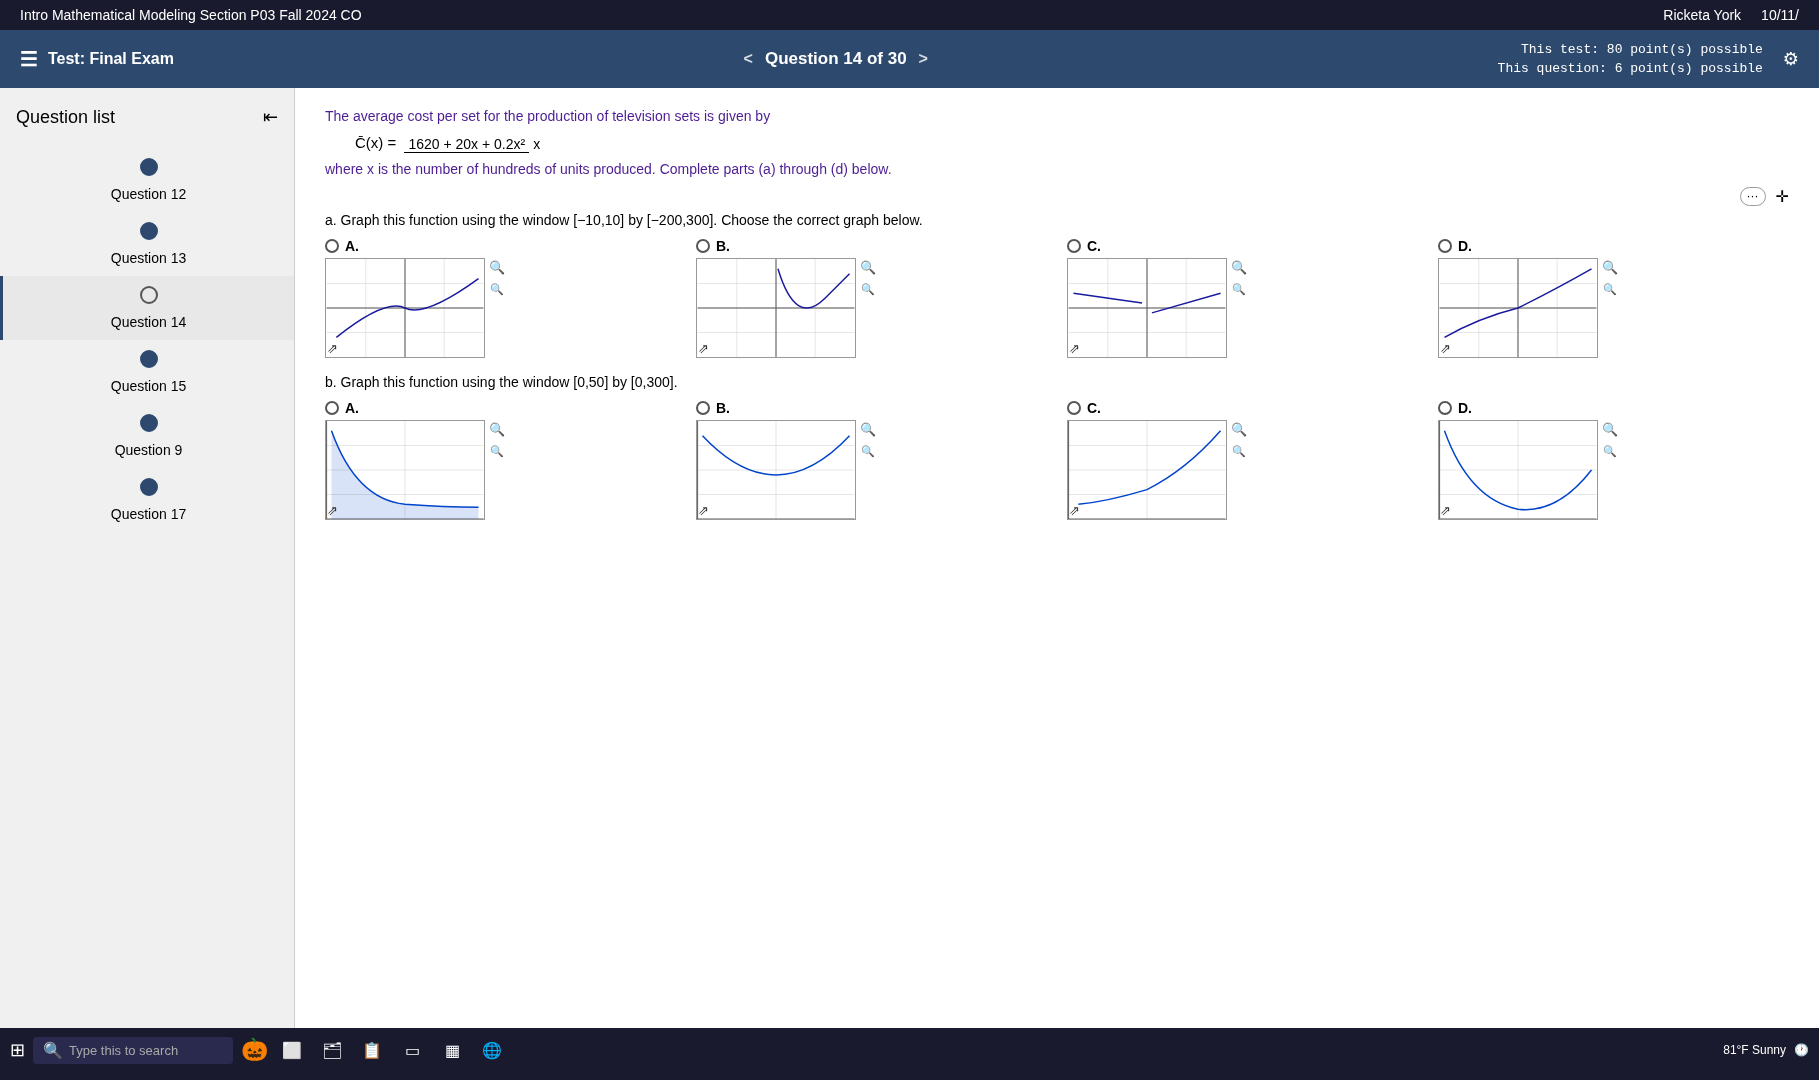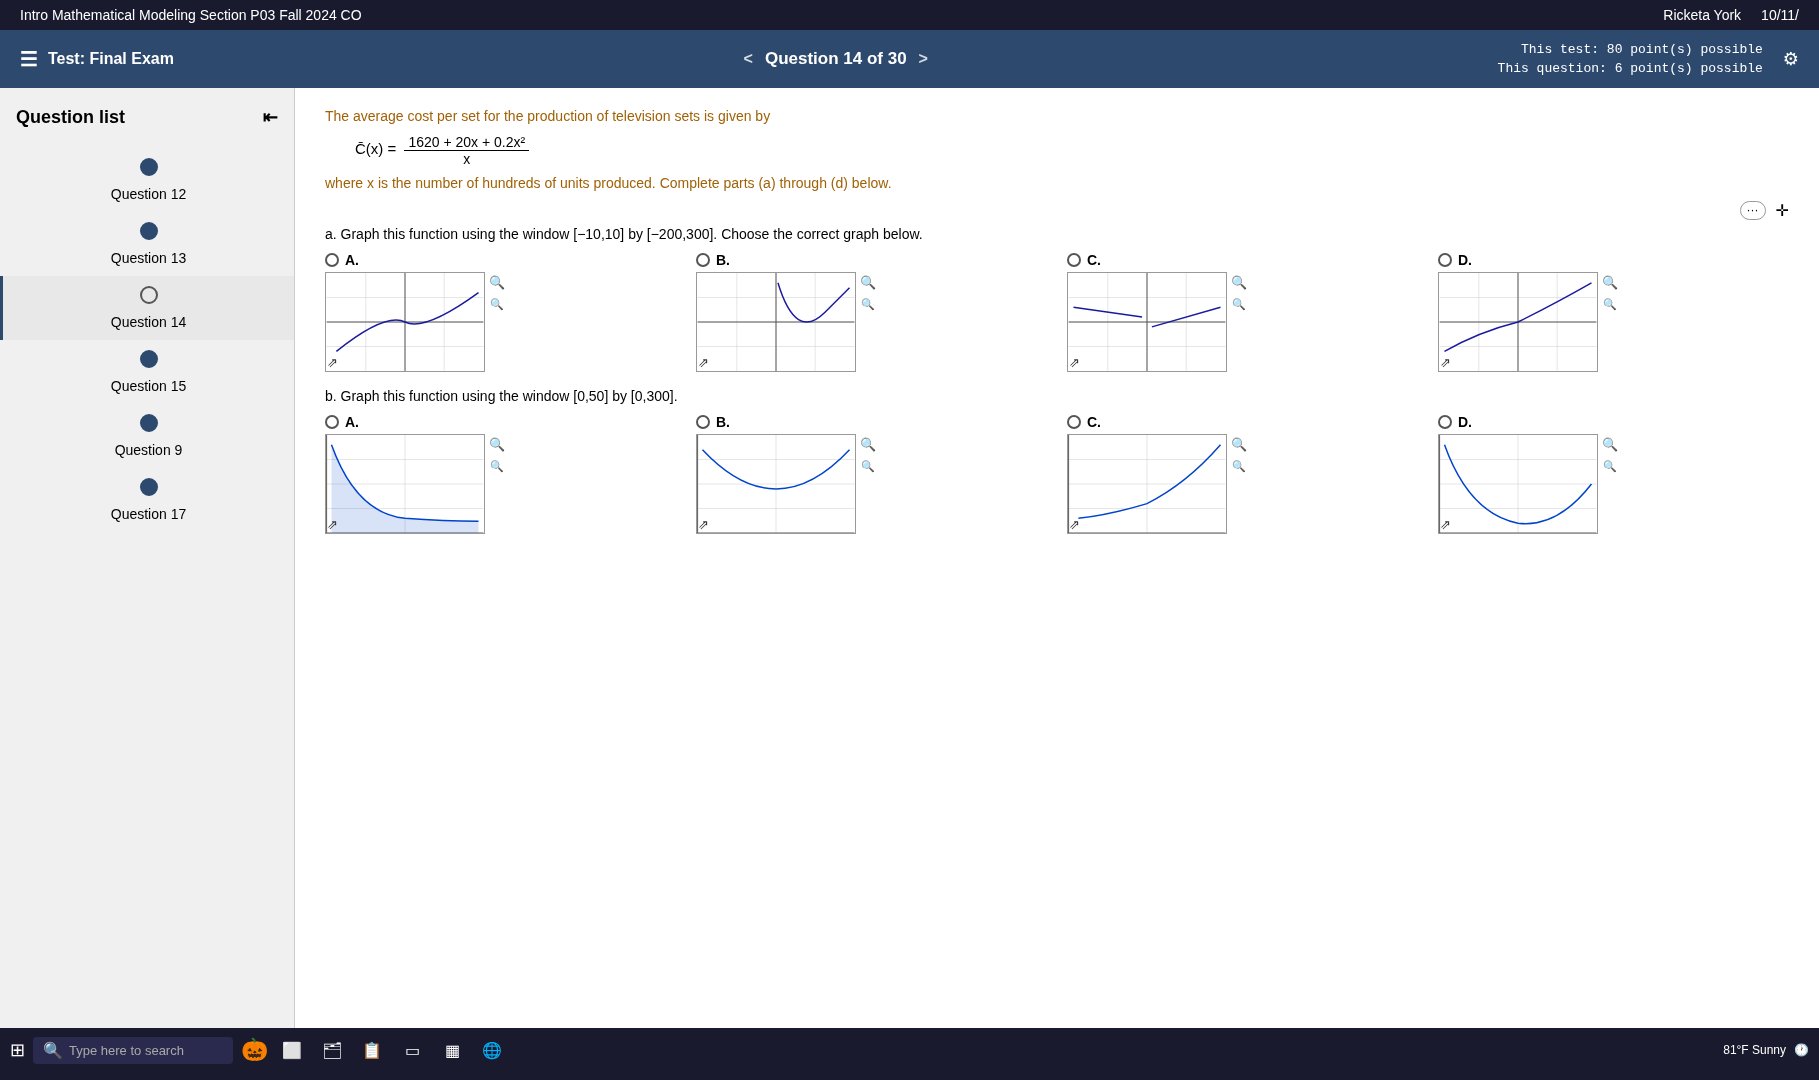--- a/index.html
+++ b/index.html
@@ -45,21 +45,21 @@
       border-right: 1px solid #ccc;
       padding: 10px 0;
       flex-shrink: 0;
     }
     .sidebar-header {
       display: flex;
       align-items: center;
       justify-content: space-between;
       padding: 8px 16px 12px;
       font-size: 18px;
-      font-weight: bold;
+      font-weight: normal;
     }
     .sidebar-item {
       display: flex;
       align-items: center;
       gap: 10px;
       padding: 10px 20px;
       font-size: 14px;
       cursor: pointer;
       border-left: 3px solid transparent;
       flex-direction: column;
@@ -78,21 +78,21 @@
     .circle-icon.answered { background: #2d4a6e; border-color: #2d4a6e; }
 
     
     .content-area {
       flex: 1;
       background: white;
       padding: 20px 30px;
       overflow-y: auto;
     }
 
-    .question-text { font-size: 14px; color: #a16207; margin-bottom: 10px; }
+    .question-text { font-size: 14px; color: #4c1d95; margin-bottom: 10px; }
     .formula { font-size: 15px; margin: 8px 0 8px 30px; }
     .sub-question { font-size: 14px; margin: 4px 0 10px; }
 
     
     .options-row {
       display: flex;
       gap: 20px;
       align-items: flex-start;
       margin: 8px 0 16px;
     }
@@ -282,21 +282,21 @@
     </div>
 
   </div>
 
   <div class="content-area">
 
     <p class="question-text">The average cost per set for the production of television sets is given by</p>
 
     <div class="formula">
     <span style="margin-right:4px;">C̄(x) = </span>
-    <span style="display:inline-flex;flex-direction:column;align-items:center;vertical-align:middle;font-size:14px;">
+    <span style="display:inline-flex;flex-direction:row;align-items:center;vertical-align:middle;font-size:14px;">
       <span style="border-bottom:1px solid #000;padding:0 4px;white-space:nowrap;">1620 + 20x + 0.2x²</span>
       <span style="padding:0 4px;">x</span>
     </span>
   </div>
 
     <p class="question-text">where x is the number of hundreds of units produced. Complete parts (a) through (d) below.</p>
 
     <div style="display:flex;justify-content:flex-end;gap:10px;margin-bottom:6px;">
       <span class="dots-btn">···</span>
       <span class="move-icon">✛</span>
@@ -534,21 +534,21 @@
 
     </div>
 
   </div>
 </div>
 
 <div class="taskbar">
   <span style="font-size:18px;">⊞</span>
   <div class="taskbar-search">
     <span>🔍</span>
-    <span style="font-size:13px;color:#aaa;">Type here to search</span>
+    <span style="font-size:13px;color:#aaa;">Type this to search</span>
   </div>
   <span style="font-size:22px;">🎃</span>
   <div class="taskbar-icon">⬜</div>
   <div class="taskbar-icon">🗂</div>
   <div class="taskbar-icon">📋</div>
   <div class="taskbar-icon">▭</div>
   <div class="taskbar-icon">▦</div>
   <div class="taskbar-icon">🌐</div>
   <div class="taskbar-right">
     <span>81°F Sunny</span>

